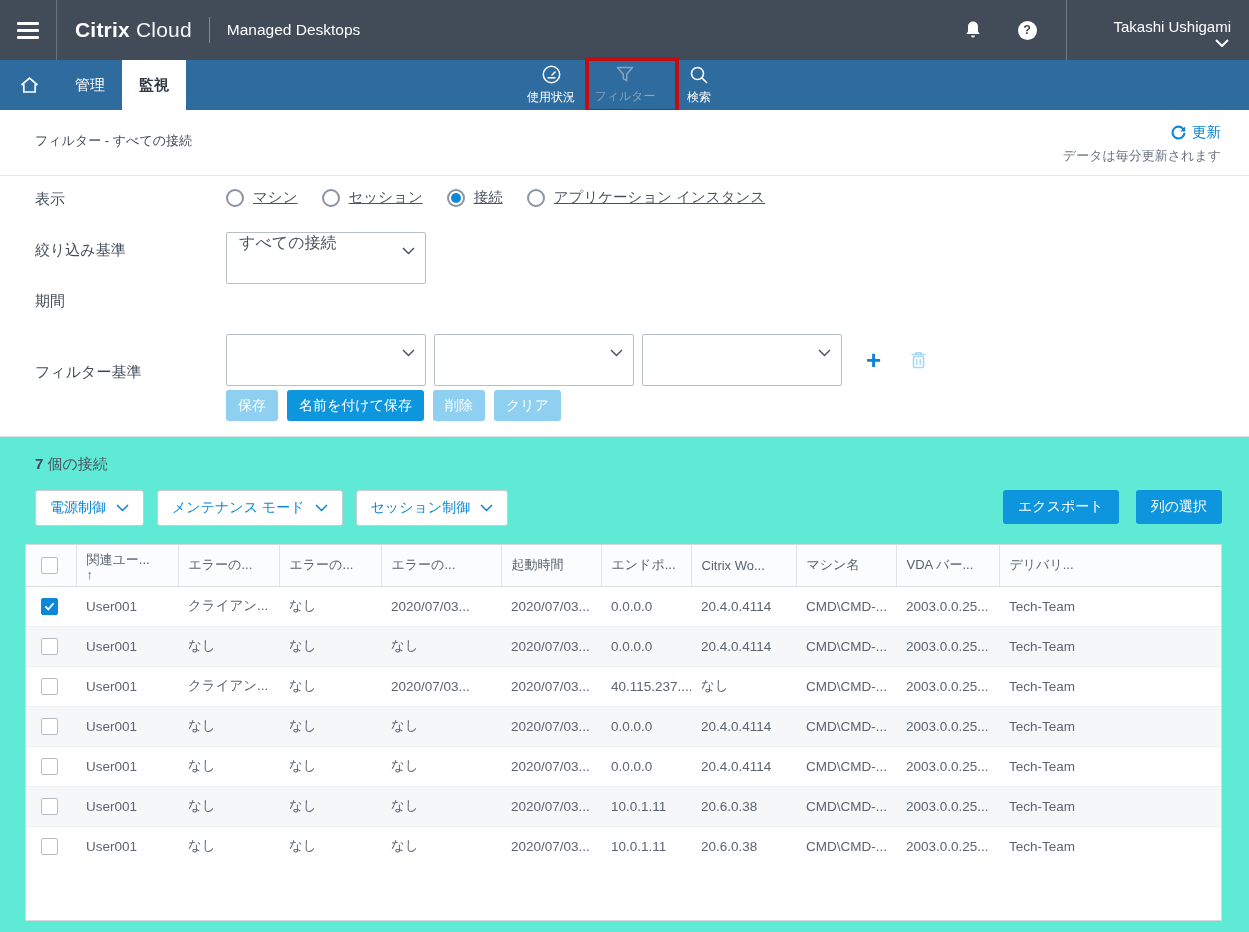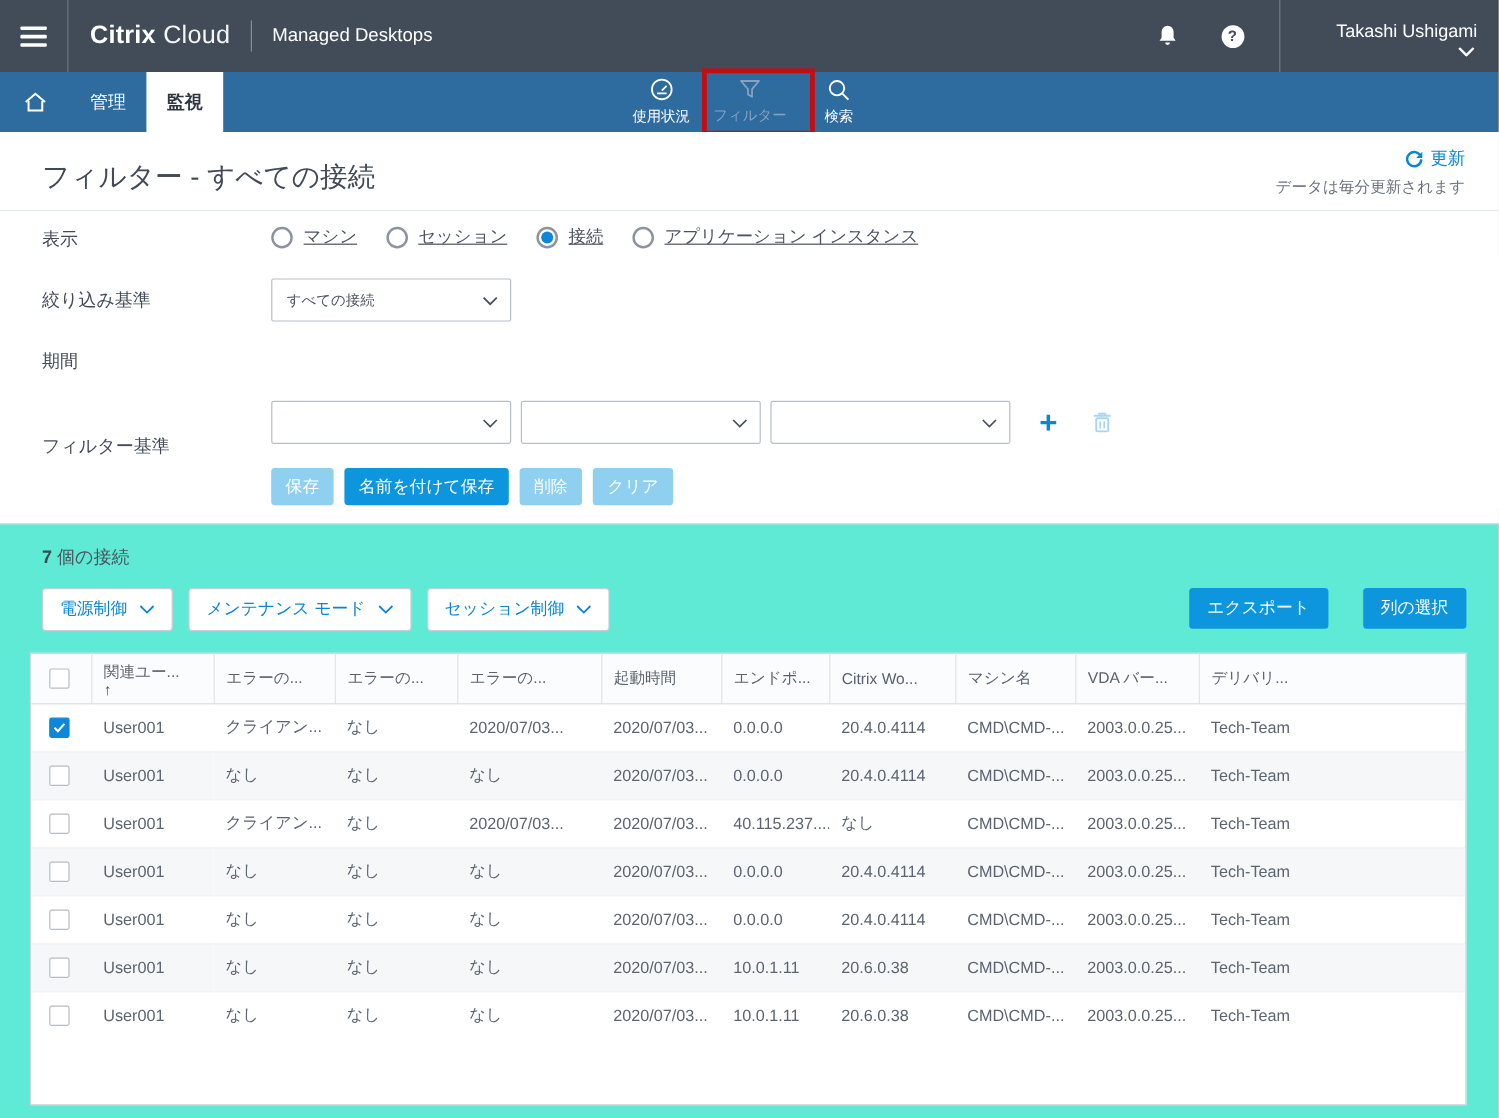--- a/index.html
+++ b/index.html
@@ -39,52 +39,52 @@
   .nav-home { width:58px; display:flex; align-items:center; justify-content:center; cursor:pointer; }
   .nav-tab { padding:0 17px; display:flex; align-items:center; font-size:15px; cursor:pointer; }
   .nav-tab.active { background:#fff; color:#2f3743; font-weight:700; }
   .nav-tools { position:absolute; left:514px; top:0; height:100%; display:flex; }
   .nav-tool { width:74px; height:100%; display:flex; flex-direction:column; align-items:center; justify-content:center; gap:4px; font-size:12px; cursor:pointer; }
   .nav-tool.dimmed { color:#87a3bd; }
   .red-box { position:absolute; left:585px; top:-3px; width:94px; height:56px; border:4px solid #c40d10; pointer-events:none; }
 
   
   .titlebar { position:absolute; top:110px; left:0; width:100%; height:66px; background:#fff; border-bottom:1px solid #e3e6ea; }
-  .page-title { position:absolute; left:35px; top:22px; font-size:23px; font-weight:400; color:#414a57; }
+  .page-title { position:absolute; left:35px; top:22px; font-size:13px; font-weight:400; color:#414a57; }
   .refresh { position:absolute; right:28px; top:13px; display:flex; align-items:center; gap:6px; color:#0b86d4; font-size:14.5px; cursor:pointer; }
   .refresh-note { position:absolute; right:28px; top:37px; color:#6b7380; font-size:13px; }
 
   
   .form-section { position:absolute; top:176px; left:0; width:100%; height:260px; background:#fff; }
   .form-label { position:absolute; left:35px; font-size:15px; color:#424c59; }
   .radio-row { position:absolute; left:226px; top:12px; display:flex; gap:24px; align-items:center;text-decoration:underline; }
   .radio-opt { display:flex; align-items:center; gap:9px; cursor:pointer; font-size:14.5px; color:#4a5360; }
   .radio { width:18px; height:18px; border-radius:50%; border:2px solid #8a93a0; background:#fff; display:flex; align-items:center; justify-content:center; flex:none; }
   .radio.selected { border-color:#8a93a0; }
   .radio.selected::after { content:""; width:10px; height:10px; border-radius:50%; background:#0c87d9; }
-  .select { height:36px; border:1px solid #b7bec6; border-radius:2px; background:#fff; display:flex; align-items:center; padding:0 30px 0 12px; font-size:12px; color:#4a5360; position:relative; cursor:pointer; }
+  .select { height:52px; border:1px solid #b7bec6; border-radius:2px; background:#fff; display:flex; align-items:flex-start; padding:0 30px 0 12px; font-size:16px; color:#4a5360; position:relative; cursor:pointer; }
   .select .chev { position:absolute; right:10px; top:14px; }
   .sel-filterby { position:absolute; left:226px; top:56px; width:200px; }
   .sel-period   { position:absolute; left:226px; top:107px; width:200px; }
   .criteria-row { position:absolute; left:226px; top:158px; display:flex; gap:8px; align-items:center; }
   .criteria-row .select { width:200px; }
   .plus-btn { margin-left:16px; color:#0b86d4; font-size:26px; font-weight:700; line-height:20px; cursor:pointer; }
   .trash-btn { margin-left:20px; cursor:pointer; }
   .btn-row { position:absolute; left:226px; top:214px; display:flex; gap:9px; }
   .btn { height:31px; padding:0 12px; border:none; border-radius:3px; font-size:14px; font-family:Liberation Sans, sans-serif; color:#fff; cursor:pointer; }
   .btn.primary { background:#0d96dd; }
   .btn.disabled { background:#8fcfef; }
 
   
   .results-section { position:absolute; top:436px; left:0; width:100%; height:496px; background:#5eead4; border-top:1px solid #dcdfe3; }
   .count-line { position:absolute; left:35px; top:18px; font-size:15px; color:#4a5360; }
   .count-line b { color:#3f4855; }
   .action-row { position:absolute; left:35px; top:53px; display:flex; gap:13px; }
   .action-btn { background:#fff; border:1px solid #c7cdd4; border-radius:3px; height:36px; padding:0 14px; color:#0b86d4; font-size:14px; display:flex; align-items:center; gap:10px; cursor:pointer; }
-  .right-btns { position:absolute; right:27px; top:53px; display:flex; gap:29px; }
+  .right-btns { position:absolute; right:27px; top:53px; display:flex; gap:17px; }
   .right-btns .btn { height:34px; padding:0 15px; font-size:14px; }
 
   
   .table-wrap { position:absolute; left:25px; right:27px; top:107px; height:377px; background:#fff; border:1px solid #d5d9de; overflow:hidden; }
   table { width:100%; border-collapse:collapse; table-layout:fixed; }
   thead th { height:41px; border-bottom:1px solid #d9dce1; border-right:1px solid #e2e5e9; background:#fbfcfd; font-weight:400; font-size:13px; color:#59626e; text-align:left; padding:0 10px; vertical-align:middle; }
   thead th:last-child { border-right:none; }
   th .sort-arrow { display:block; font-size:13px; color:#4a5360; line-height:10px; margin-top:1px; }
   tbody td { height:40px; font-size:13.5px; color:#5b6470; padding:0 10px; border-top:1px solid #eef0f3; overflow:hidden; white-space:nowrap; }
   tbody tr:first-child td { border-top:none; }

